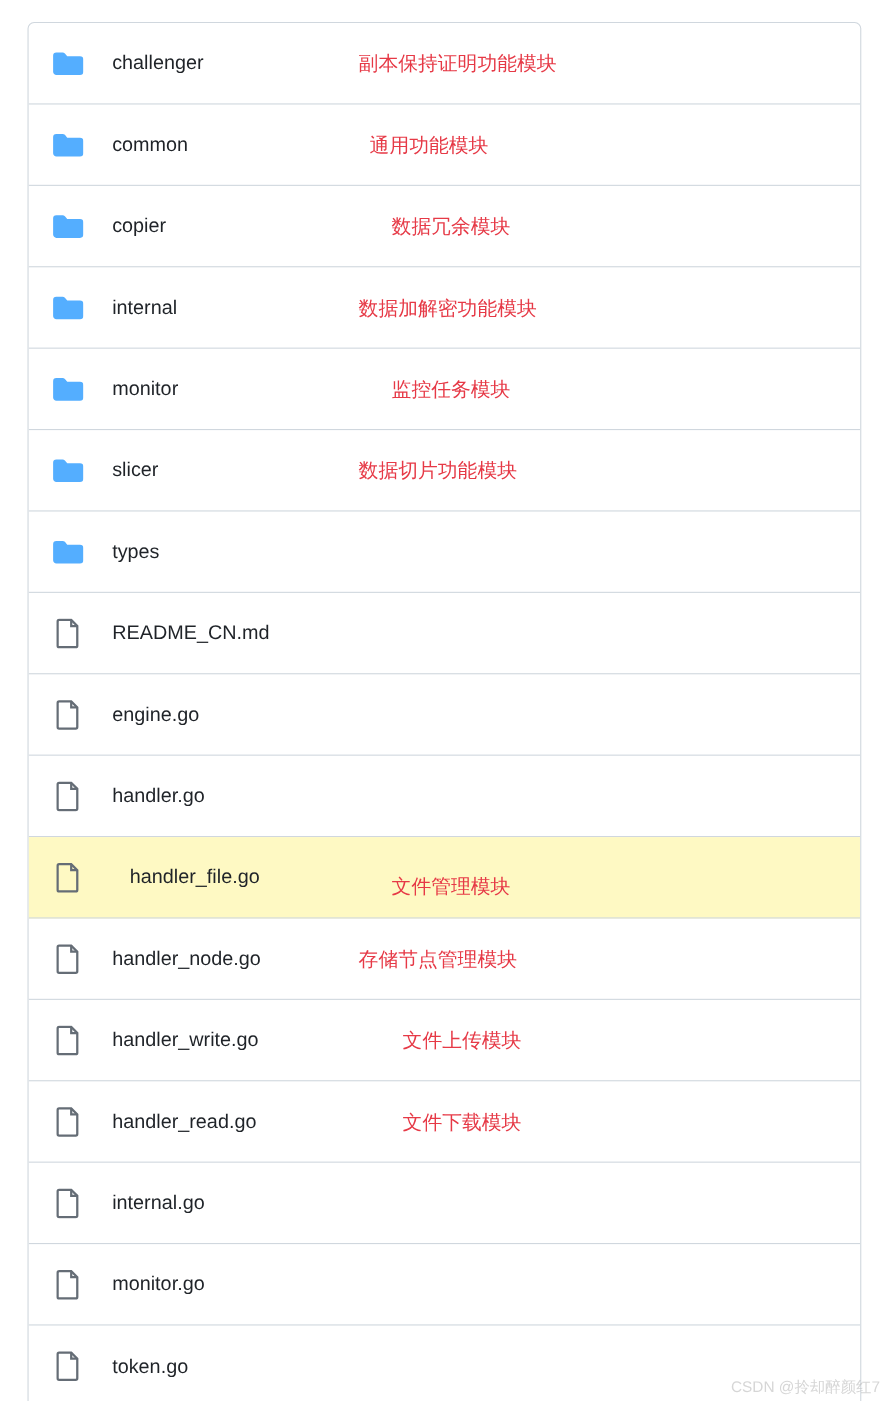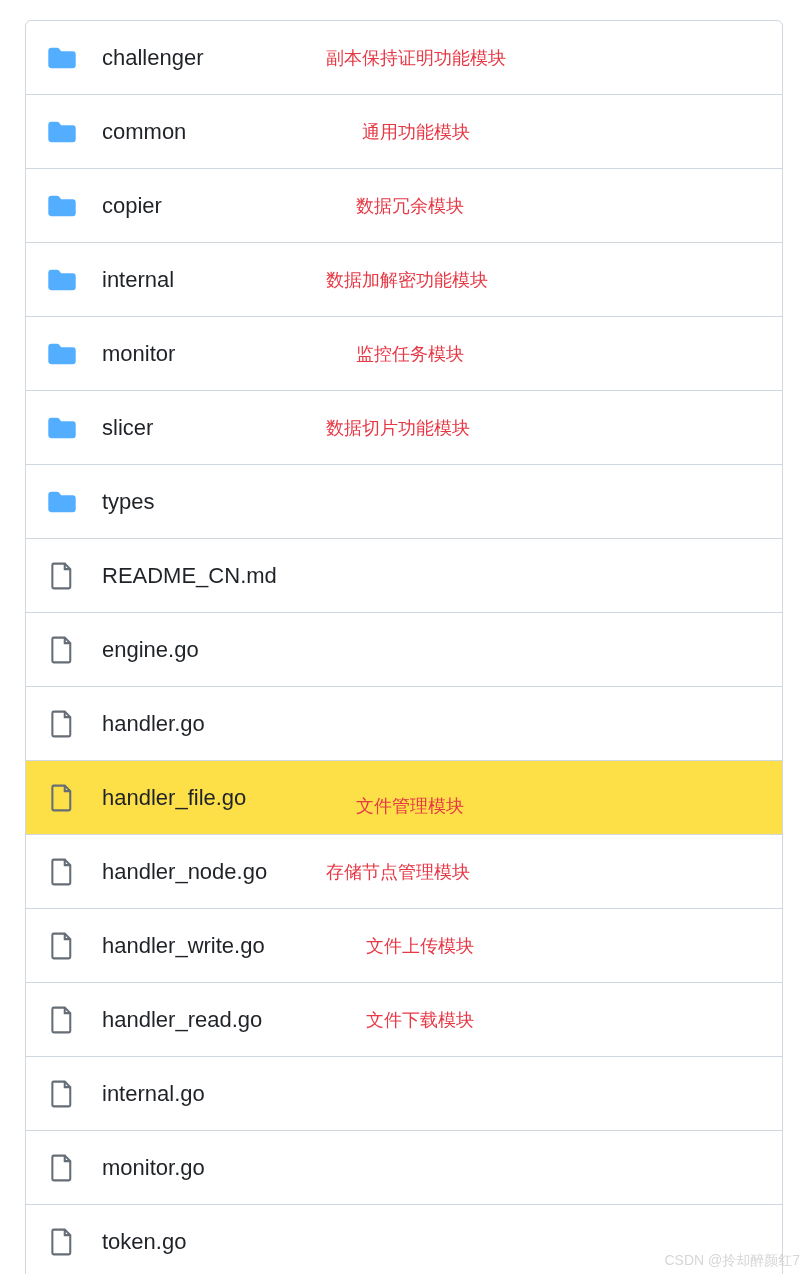--- a/index.html
+++ b/index.html
@@ -23,41 +23,42 @@
       align-items: center;
       padding: 16px 20px;
       border-bottom: 1px solid #d0d7de;
       min-height: 74px;
       position: relative;
     }
     .file-row:last-child {
       border-bottom: none;
     }
     .file-row.hovered {
-      background: #fde047;
+      background: #fef9c3;
+      gap: 16px;
     }
     .icon-wrap {
       width: 32px;
       height: 32px;
       display: flex;
       align-items: center;
       justify-content: center;
       margin-right: 24px;
       flex-shrink: 0;
     }
     .folder-icon {
       width: 28px;
       height: 24px;
     }
     .file-icon {
       width: 22px;
       height: 28px;
     }
     .file-name {
-      font-size: 22px;
+      font-size: 18px;
       color: #1f2328;
       white-space: nowrap;
     }
     .file-name.link {
       color: #1f2328;
     }
     .annotation {
       position: absolute;
       font-size: 18px;
       color: #e63946;
@@ -87,21 +88,21 @@
       <span class="file-name link">challenger</span>
       <span class="annotation" style="left: 300px;">副本保持证明功能模块</span>
     </div>
     <div class="file-row">
       <span class="icon-wrap">
         <svg class="folder-icon" viewBox="0 0 16 14" fill="#54aeff">
           <path d="M1.75 1A1.75 1.75 0 000 2.75v8.5C0 12.216.784 13 1.75 13h12.5A1.75 1.75 0 0016 11.25V4.75A1.75 1.75 0 0014.25 3H7.5L6.25 1.5A1.75 1.75 0 005 1H1.75z"></path>
         </svg>
       </span>
       <span class="file-name link">common</span>
-      <span class="annotation" style="left: 336px;">通用功能模块</span>
+      <span class="annotation" style="left: 310px;">通用功能模块</span>
     </div>
     <div class="file-row">
       <span class="icon-wrap">
         <svg class="folder-icon" viewBox="0 0 16 14" fill="#54aeff">
           <path d="M1.75 1A1.75 1.75 0 000 2.75v8.5C0 12.216.784 13 1.75 13h12.5A1.75 1.75 0 0016 11.25V4.75A1.75 1.75 0 0014.25 3H7.5L6.25 1.5A1.75 1.75 0 005 1H1.75z"></path>
         </svg>
       </span>
       <span class="file-name link">copier</span>
       <span class="annotation" style="left: 330px;">数据冗余模块</span>
     </div>

